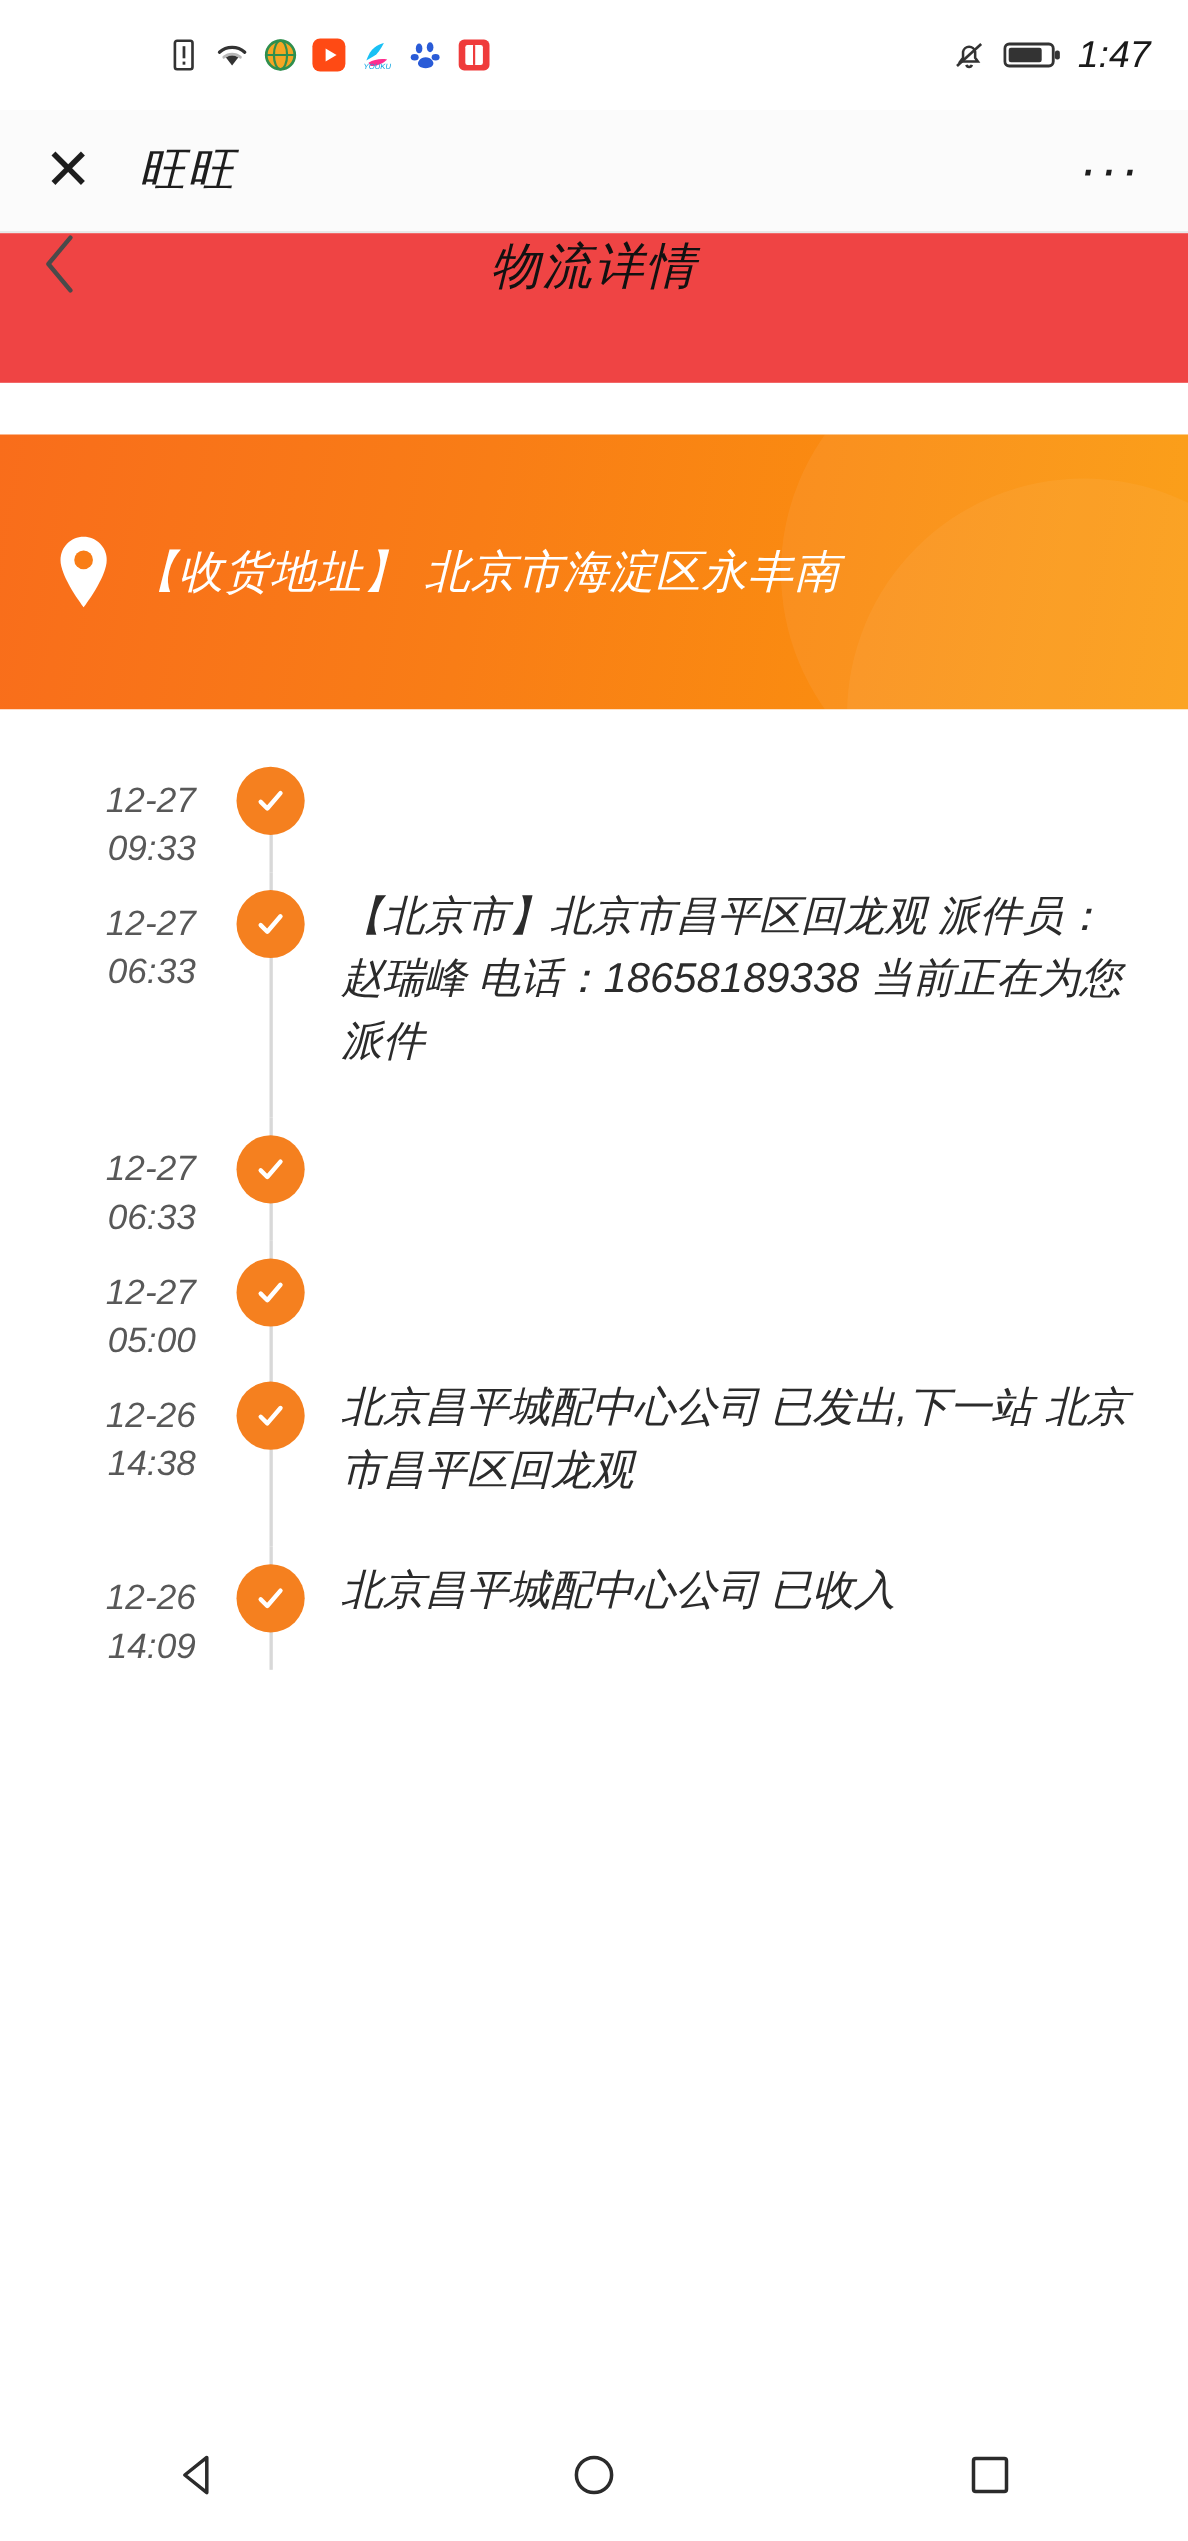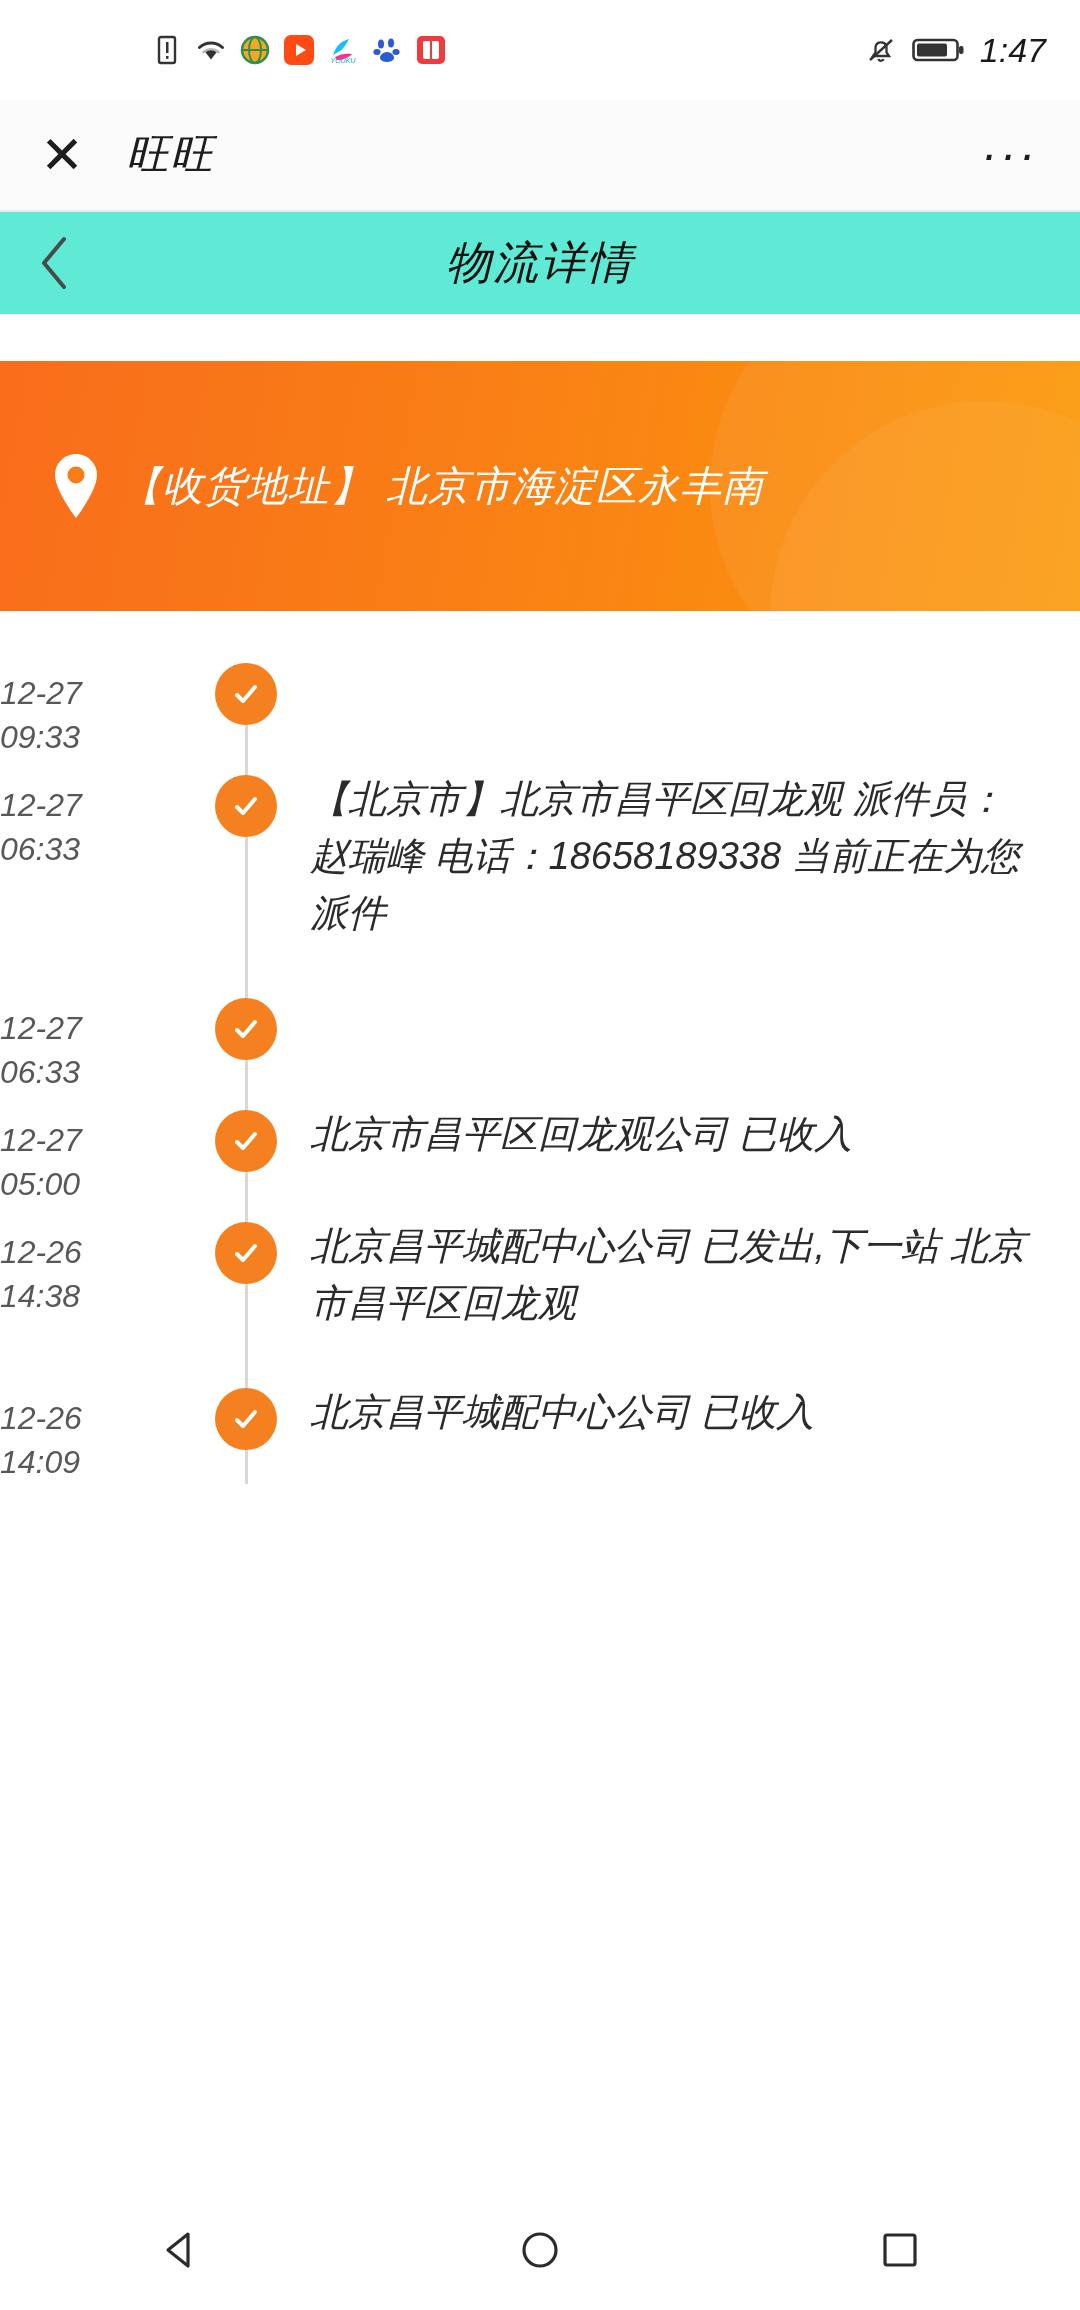--- a/index.html
+++ b/index.html
@@ -84,24 +84,24 @@
     font-size: 48px;
     color: #1d1d1d;
     letter-spacing: 3px;
     line-height: 30px;
     cursor: pointer;
   }
   .appbar-sep { height: 2px; background: #e8e8e8; width: 100%; }
 
   
   .pagehead {
-    height: 102px;
-    background: #5eead4;
-    display: flex;
-    align-items: center;
+    height: 136px;
+    background: #ef4444;
+    display: flex;
+    align-items: flex-start;
     position: relative;
   }
   .backchev {
     width: 110px;
     display: flex;
     align-items: center;
     justify-content: center;
     cursor: pointer;
   }
   .backchev svg { display:block; }
@@ -163,21 +163,21 @@
     overflow: hidden;
   }
   .row {
     display: flex;
     position: relative;
     padding-left: 0;
   }
   .row .time {
     width: 200px;
     flex: none;
-    text-align: left;
+    text-align: right;
     padding-right: 22px;
     padding-top: 24px;
     color: #585858;
     font-size: 32px;
     line-height: 44px;
     font-family: "Liberation Sans", sans-serif;
   }
   .row .time .d, .row .time .t { display: block; }
   .marker-col {
     width: 92px;
@@ -391,21 +391,20 @@
         <span class="t">05:00</span>
       </div>
       <div class="marker-col">
         <div class="line"></div>
         <div class="dot">
           <svg width="34" height="34" viewBox="0 0 34 34">
               <path d="M8 18l6 6 12-14" fill="none" stroke="#fff" stroke-width="4" stroke-linecap="round" stroke-linejoin="round"></path>
             </svg>
         </div>
       </div>
-      <div class="content">北京市昌平区回龙观公司 已收入</div>
     </div>
 
     <div class="row">
       <div class="time">
         <span class="d">12-26</span>
         <span class="t">14:38</span>
       </div>
       <div class="marker-col">
         <div class="line"></div>
         <div class="dot">

